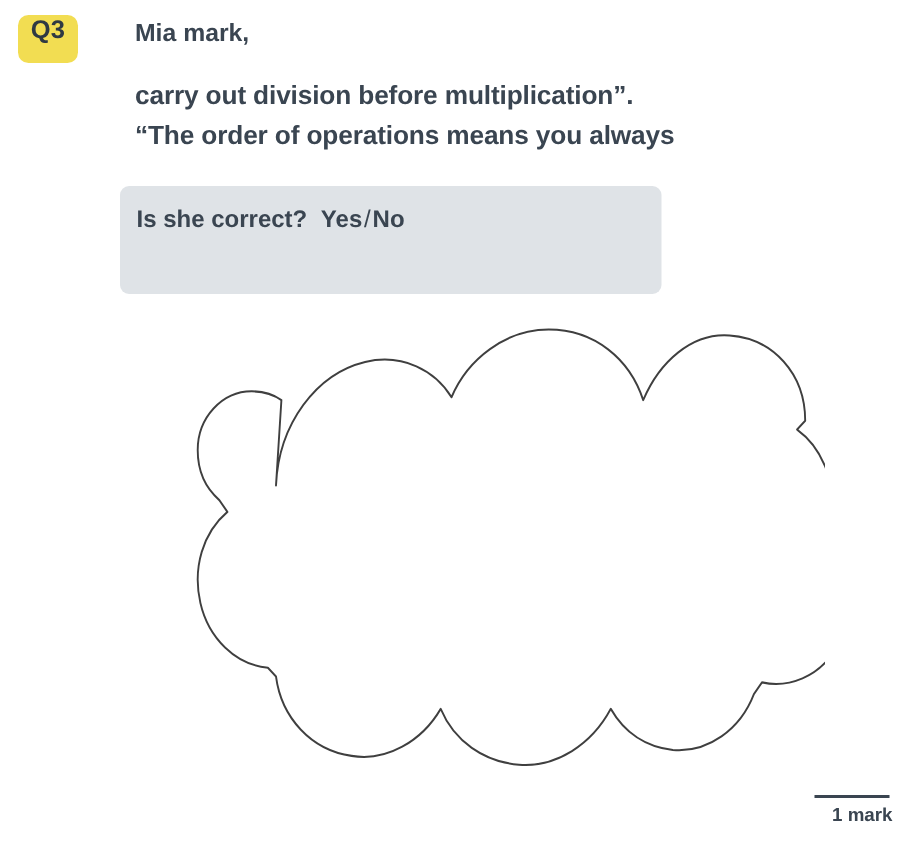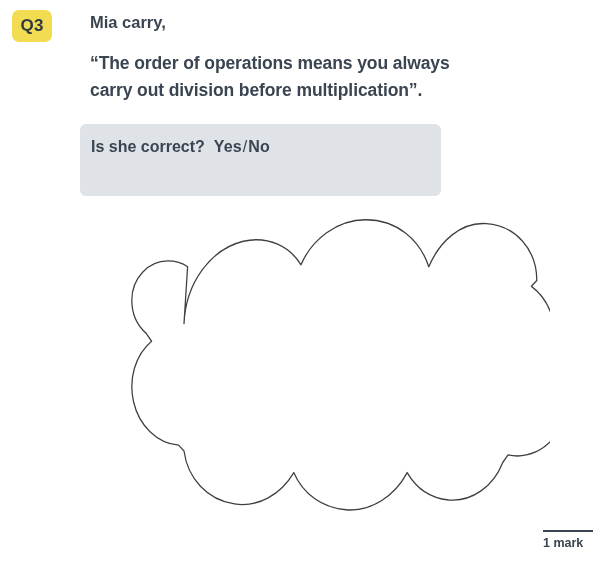--- a/index.html
+++ b/index.html
@@ -20,21 +20,20 @@
   
   #q-badge {
     position: absolute;
     left: 12px;
     top: 10px;
     width: 40px;
     height: 32px;
     background: #f2dd52;
     border-radius: 7px;
     display: flex;
-    align-items: center;
     justify-content: center;
   }
   #q-badge .q-label {
     font-size: 17px;
     font-weight: bold;
     color: #2f3943;
     letter-spacing: 0.2px;
   }
 
   
@@ -106,21 +105,21 @@
     width: 490px;
     height: 330px;
   }
 
   
   #marks {
     position: absolute;
     right: 5px;
     top: 530px;
     width: 52px;
-    text-align: left;
+    text-align: right;
   }
   #marks .rule {
     width: 50px;
     height: 1.5px;
     background: #3a4551;
     margin: 0 0 4px 0;
   }
   #marks .mark-label {
     font-size: 12.5px;
     font-weight: bold;
@@ -130,23 +129,23 @@
   }
 </style>
 </head>
 <body>
 
 <div id="q-badge">
   <span class="q-label">Q3</span>
 </div>
 
 <div id="stem">
-  <p class="says-line">Mia carry,</p>
+  <p class="says-line">Mia mark,</p>
+  <p class="quote-line">carry out division before multiplication”.</p>
   <p class="quote-line">“The order of operations means you always</p>
-  <p class="quote-line">carry out division before multiplication”.</p>
 </div>
 
 <div id="instruction-box">
   <p class="instr-row">
     <span>Is she correct?</span><span class="yn"><span>Yes</span><span class="slash">/</span><span>No</span></span>
   </p>
 </div>
 
 <div id="cloud-area">
   <svg viewBox="0 0 490 330" xmlns="http://www.w3.org/2000/svg">

